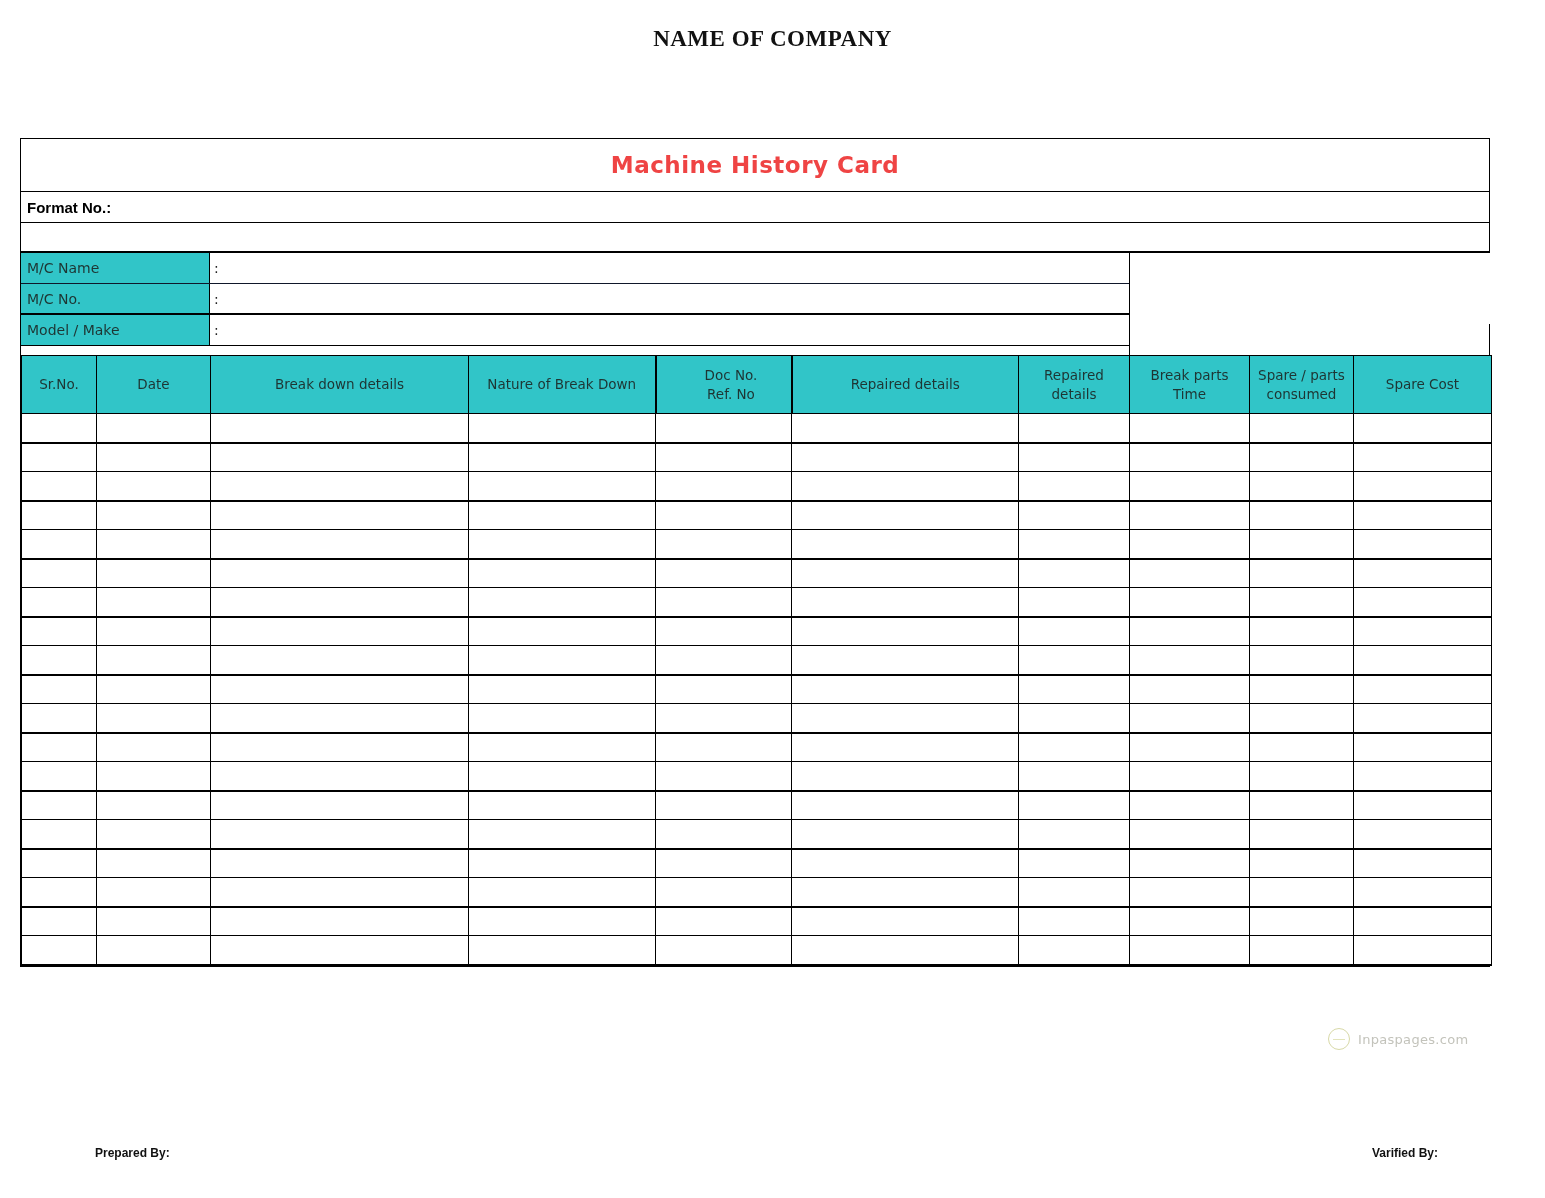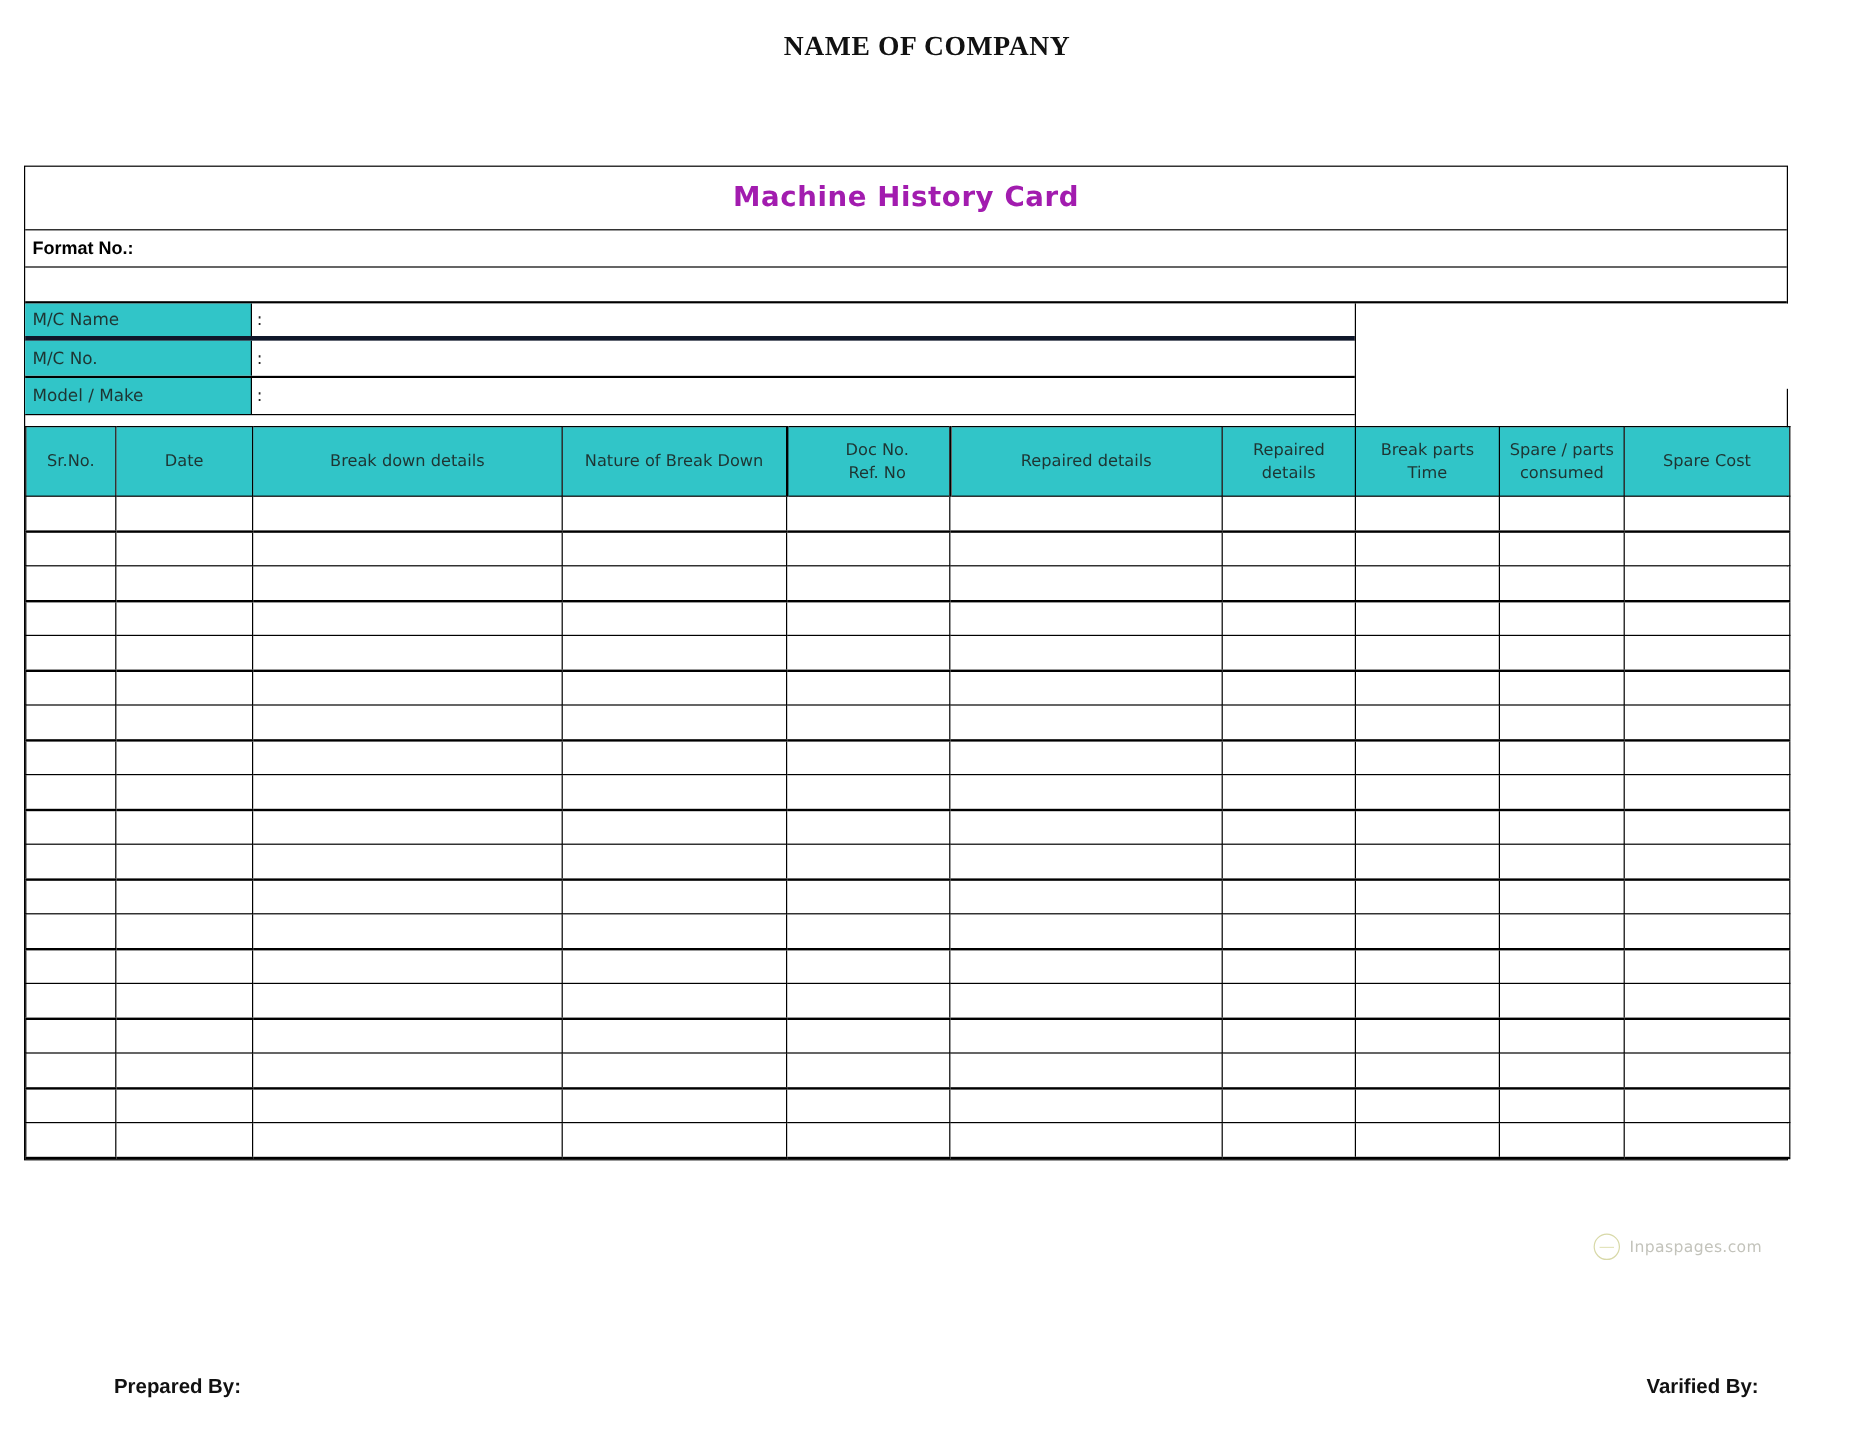--- a/index.html
+++ b/index.html
@@ -24,39 +24,39 @@
   .card {
     position: absolute; left: 20px; top: 138px; width: 1470px;
     border: 1px solid #000; background: #fff;
   }
 
   .title-row {
     height: 53px; border-bottom: 1px solid #000;
     display: flex; align-items: center; justify-content: center;
   }
   .card-title {
-    color: #a21caf; font-weight: bold; font-size: 23px; letter-spacing: 0.5px;
+    color: #ef4444; font-weight: bold; font-size: 23px; letter-spacing: 0.5px;
   }
 
   .format-row {
     height: 31px; border-bottom: 1px solid #000;
     display: flex; align-items: center; padding-left: 6px;
   }
   .format-label {
     font-weight: bold; font-size: 15px; color: #000;
     font-family: "Liberation Sans", sans-serif;
   }
 
   .spacer-row { height: 30px; border-bottom: 2px solid #000; }
 
   
   .info-section { display: flex; height: 102px; }
   .info-left { width: 1108px; flex: none; }
   .info-row { display: flex; height: 31px; }
-  .info-row.r1 { border-bottom: 4px solid #0f172a; }
+  .info-row.r1 { border-bottom: 1px solid #0f172a; }
   .info-row.r2 { border-bottom: 2px solid #000; justify-content: flex-end; }
   .info-row.r3 { border-bottom: 1px solid #000; }
   .info-label {
     width: 189px; flex: none; background: #31c5c8;
     border-right: 1px solid #000;
     display: flex; align-items: center; padding-left: 6px;
     font-size: 14px; color: #1e3533;
   }
   .info-value {
     flex: 1; display: flex; align-items: center; padding-left: 4px;
@@ -99,21 +99,21 @@
   .wm-circle::after {
     content: ""; position: absolute; left: 4px; right: 4px; top: 10px;
     border-top: 1px solid #e3e4bc;
   }
   .wm-text { font-size: 13px; color: #c3c3bb; letter-spacing: 0.3px; }
 
   
   .footer-label {
     position: absolute; top: 1146px;
     font-family: "Liberation Sans", sans-serif;
-    font-weight: bold; font-size: 17px; color: #111;
+    font-weight: bold; font-size: 12px; color: #111;
   }
   .prepared { left: 95px; }
   .verified { left: 1372px; }
 </style>
 </head>
 <body>
 
 <div class="company-title">NAME OF COMPANY</div>
 
 <div class="card">

